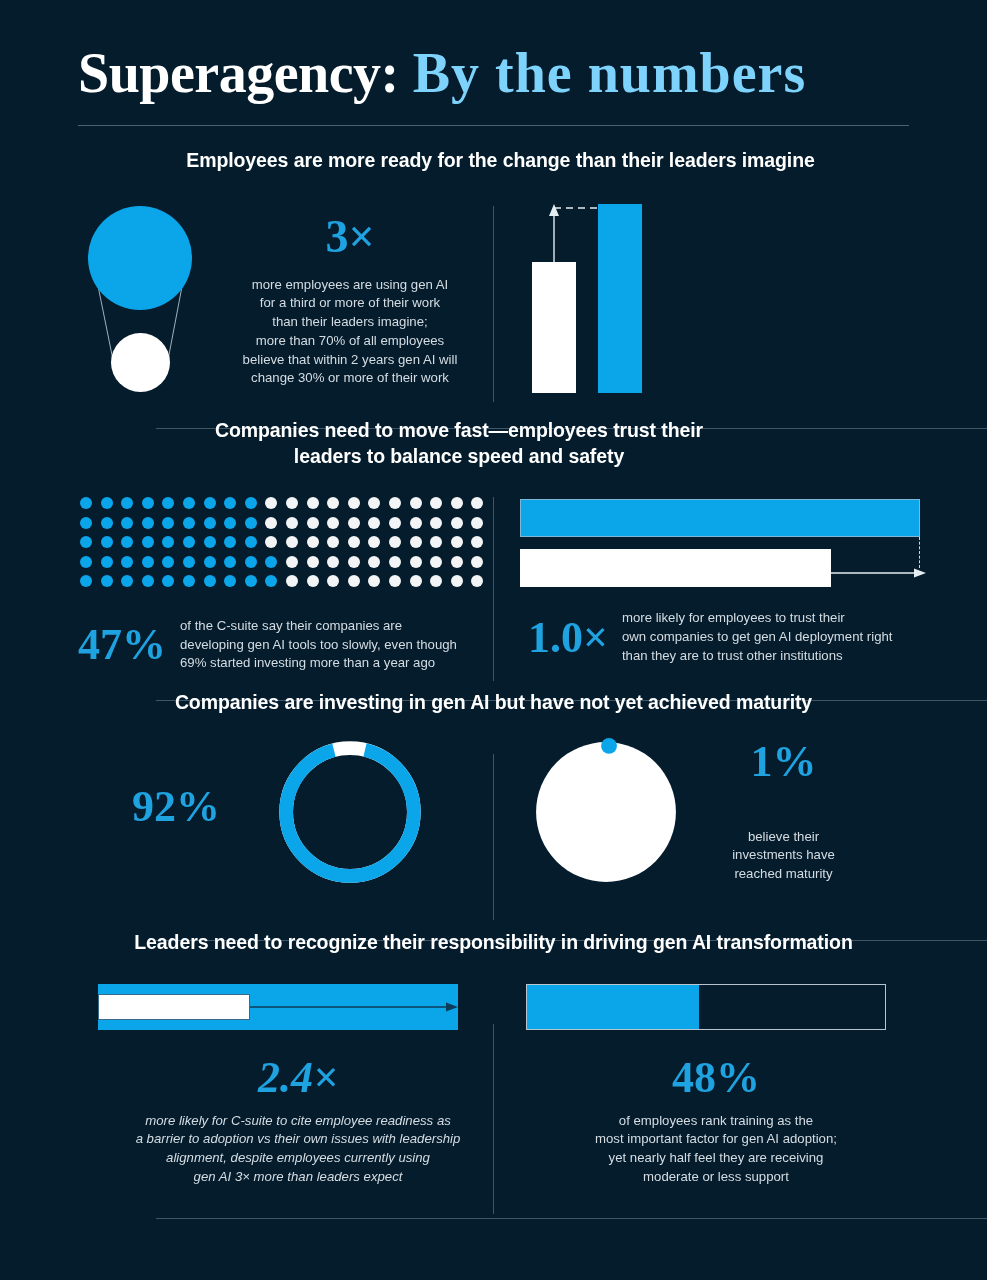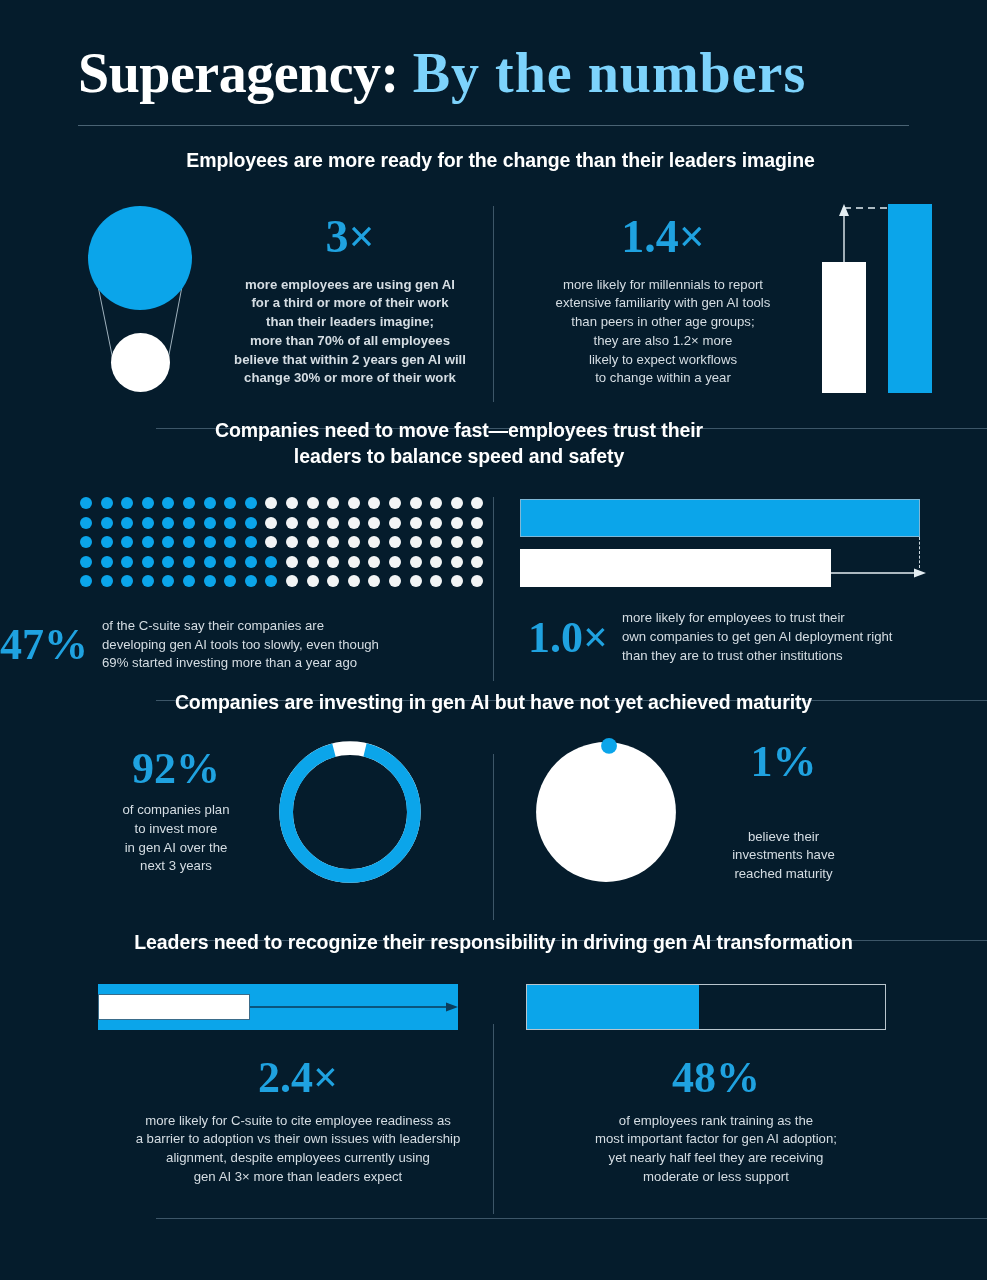--- a/index.html
+++ b/index.html
@@ -53,21 +53,21 @@
   .bar-blue  { position: absolute; left: 76px; top: 4px; width: 44px; height: 189px; background: #0ba5ea; }
 
   
   #sec2 { position: absolute; top: 418px; left: 0; width: 918px; }
   #sec2 .sec-head { margin-bottom: 28px; }
   .dotgrid { display: grid; grid-template-columns: repeat(20, 20.6px); grid-auto-rows: 19.5px; padding-left: 80px; }
   .dot { width: 12px; height: 12px; border-radius: 50%; }
   .dot.on { background: #0ba5ea; }
   .dot.off { background: #f2f4f5; }
 
-  .s2-stat { display: flex; align-items: center; margin-top: 22px; }
+  .s2-stat { display: flex; align-items: center; padding-left: 78px; margin-top: 22px; }
   .s2-stat .big-num { font-size: 44px; margin-right: 14px; }
   .s2-stat .body-txt { text-align: left; }
 
   .hbars { position: relative; width: 404px; height: 90px; margin-left: 10px; }
   .hb-blue { position: absolute; left: 0; top: 2px; width: 400px; height: 38px; background: #0ba5ea; border: 1px solid #7fb7d6; }
   .hb-white { position: absolute; left: 0; top: 52px; width: 311px; height: 38px; background: #ffffff; }
   .hb-dash { position: absolute; left: 399px; top: 40px; width: 1px; height: 31px; border-left: 1px dashed #cdd8de; }
   .hb-arrow { position: absolute; left: 311px; top: 70px; width: 95px; height: 12px; }
 
   .s2-right { padding-left: 18px; }
@@ -81,21 +81,21 @@
   .s3-ltext .big-num { font-size: 44px; margin-bottom: 10px; }
   .donut { width: 152px; height: 152px; margin-left: 18px; }
   .s3-right { display: flex; align-items: center; padding-left: 36px; }
   .pie { width: 152px; height: 152px; }
   .s3-rtext { width: 160px; text-align: center; margin-left: 22px; }
   .s3-rtext .big-num { font-size: 44px; margin-bottom: 10px; }
 
   
   #sec4 { position: absolute; top: 930px; left: 0; width: 987px; }
   #sec4 .sec-head { margin-bottom: 28px; }
-  .s4-left { padding-left: 98px; }
+  .s4-left { padding-left: 98px; font-style: italic; }
   .s4bar { position: relative; width: 360px; height: 46px; }
   .s4bar .blue-full { position: absolute; left: 0; top: 0; width: 360px; height: 46px; background: #0ba5ea; }
   .s4bar .white-in { position: absolute; left: 0; top: 10px; width: 152px; height: 26px; background: #ffffff; border: 1px solid #3a6c8a; }
   .s4bar .s4arrow { position: absolute; left: 152px; top: 17px; width: 208px; height: 12px; }
   .s4-left .big-num { font-size: 44px; margin-top: 26px; text-align: center; width: 400px; }
   .s4-left .body-txt { text-align: center; width: 400px; margin-top: 12px; }
 
   .s4-right { padding-left: 18px; }
   .s4box { position: relative; width: 360px; height: 46px; border: 1px solid #b9c5cd; margin-left: 10px; }
   .s4box .fill { position: absolute; left: 0; top: 0; bottom: 0; width: 48%; background: #0ba5ea; }
@@ -130,41 +130,32 @@
           <div class="circles">
             <svg class="cone" viewBox="0 0 120 205">
               <line x1="16" y1="76" x2="33" y2="160" stroke="#9fb1bd" stroke-width="1"></line>
               <line x1="104" y1="76" x2="88" y2="160" stroke="#9fb1bd" stroke-width="1"></line>
             </svg>
             <div class="circ-big"></div>
             <div class="circ-small"></div>
           </div>
           <div class="s1-text">
             <div class="big-num">3×</div>
-            <div class="body-txt" style="white-space:pre-line;font-weight:bold;">more employees are using gen AI
+            <div class="body-txt" style="white-space:pre-line;">more employees are using gen AI
 for a third or more of their work
 than their leaders imagine;
 more than 70% of all employees
 believe that within 2 years gen AI will
 change 30% or more of their work</div>
           </div>
         </div>
       </div>
 
       <div class="col">
         <div class="s1-right">
-          <div class="s1-rtext">
-            <div class="big-num">1.4×</div>
-            <div class="body-txt" style="white-space:pre-line;">more likely for millennials to report
-extensive familiarity with gen AI tools
-than peers in other age groups;
-they are also 1.2× more
-likely to expect workflows
-to change within a year</div>
-          </div>
           <div class="barpair">
             <svg viewBox="0 0 130 210" style="position:absolute;left:0;top:0;width:130px;height:210px;">
               <line x1="56" y1="8" x2="112" y2="8" stroke="#e4edf2" stroke-width="1.6" stroke-dasharray="7,5"></line>
               <line x1="32" y1="62" x2="32" y2="14" stroke="#e4edf2" stroke-width="1.4"></line>
               <polygon points="32,4 27,16 37,16" fill="#e4edf2"></polygon>
               <line x1="32" y1="8" x2="56" y2="8" stroke="#e4edf2" stroke-width="1.6" stroke-dasharray="7,5"></line>
             </svg>
             <div class="bar-white"></div>
             <div class="bar-blue"></div>
           </div>
@@ -314,24 +305,20 @@
 
   <div id="sec3">
     <div class="sec-head">Companies are investing in gen AI but have not yet achieved maturity</div>
     <div class="cols">
       <div class="vdiv" style="top:18px;height:166px;"></div>
 
       <div class="col">
         <div class="s3-left">
           <div class="s3-ltext">
             <div class="big-num">92%</div>
-            <div class="body-txt" style="white-space:pre-line;">of companies plan
-to invest more
-in gen AI over the
-next 3 years</div>
           </div>
           <svg class="donut" viewBox="0 0 100 100">
             <circle cx="50" cy="50" r="42" fill="none" stroke="#ffffff" stroke-width="9"></circle>
             <circle cx="50" cy="50" r="42" fill="none" stroke="#0ba5ea" stroke-width="9" stroke-dasharray="242.75 21.13" stroke-dashoffset="-10" transform="rotate(-90 50 50)"></circle>
           </svg>
         </div>
       </div>
 
       <div class="col">
         <div class="s3-right">

